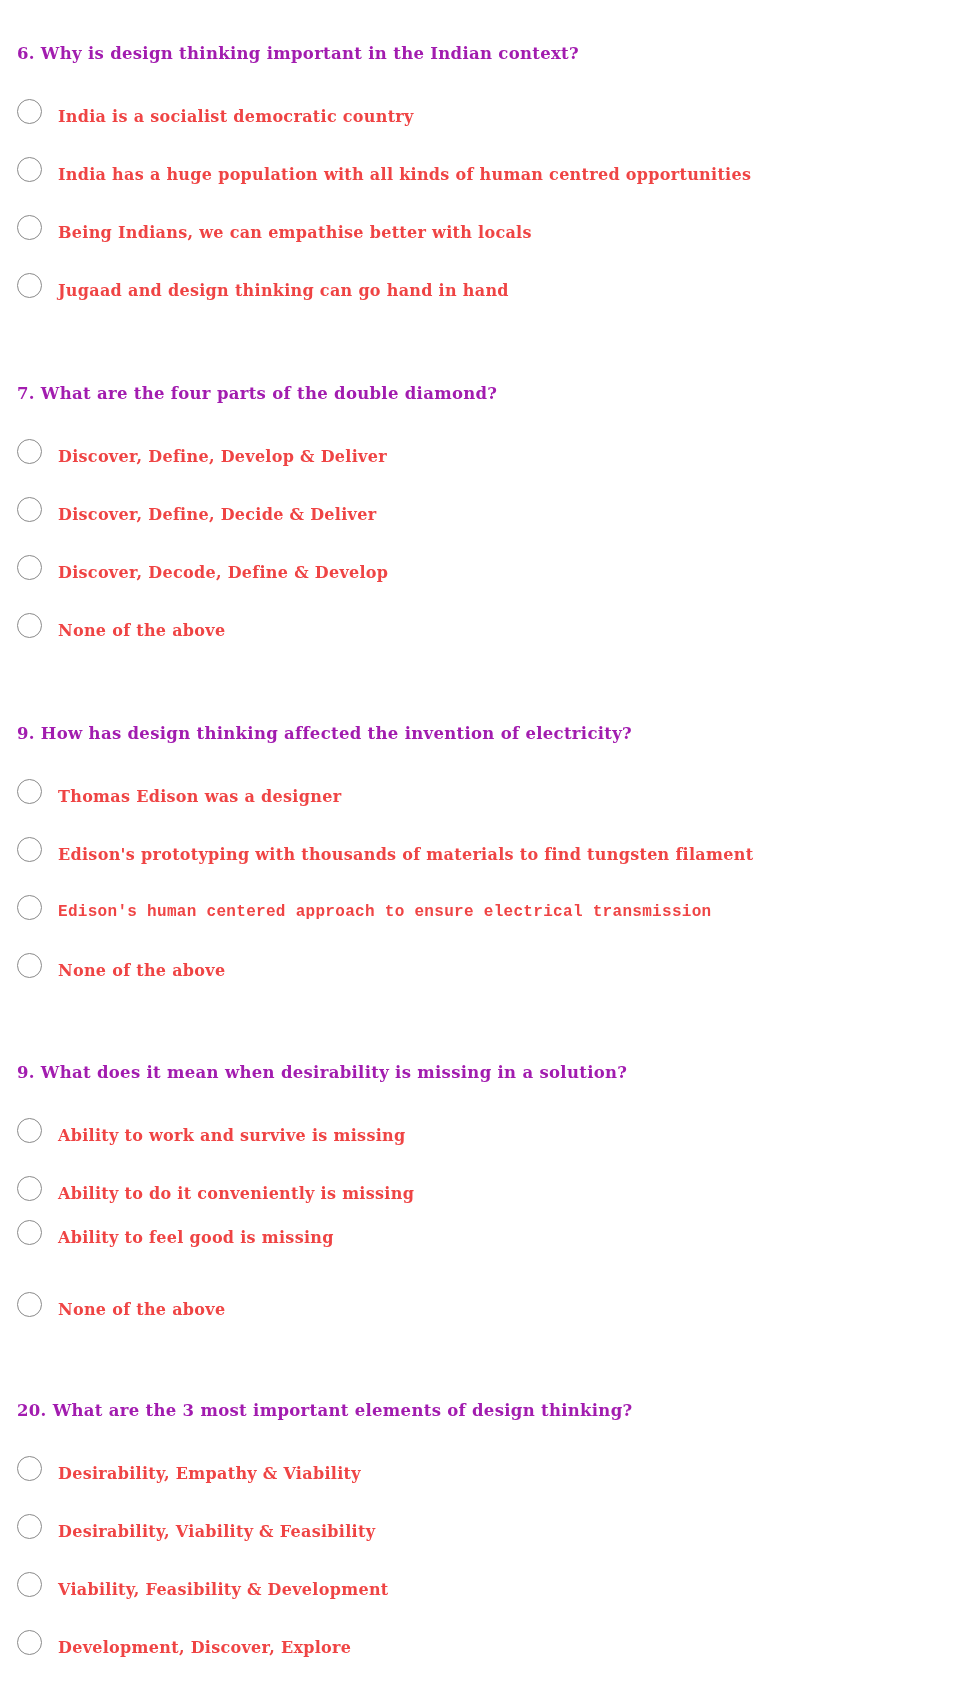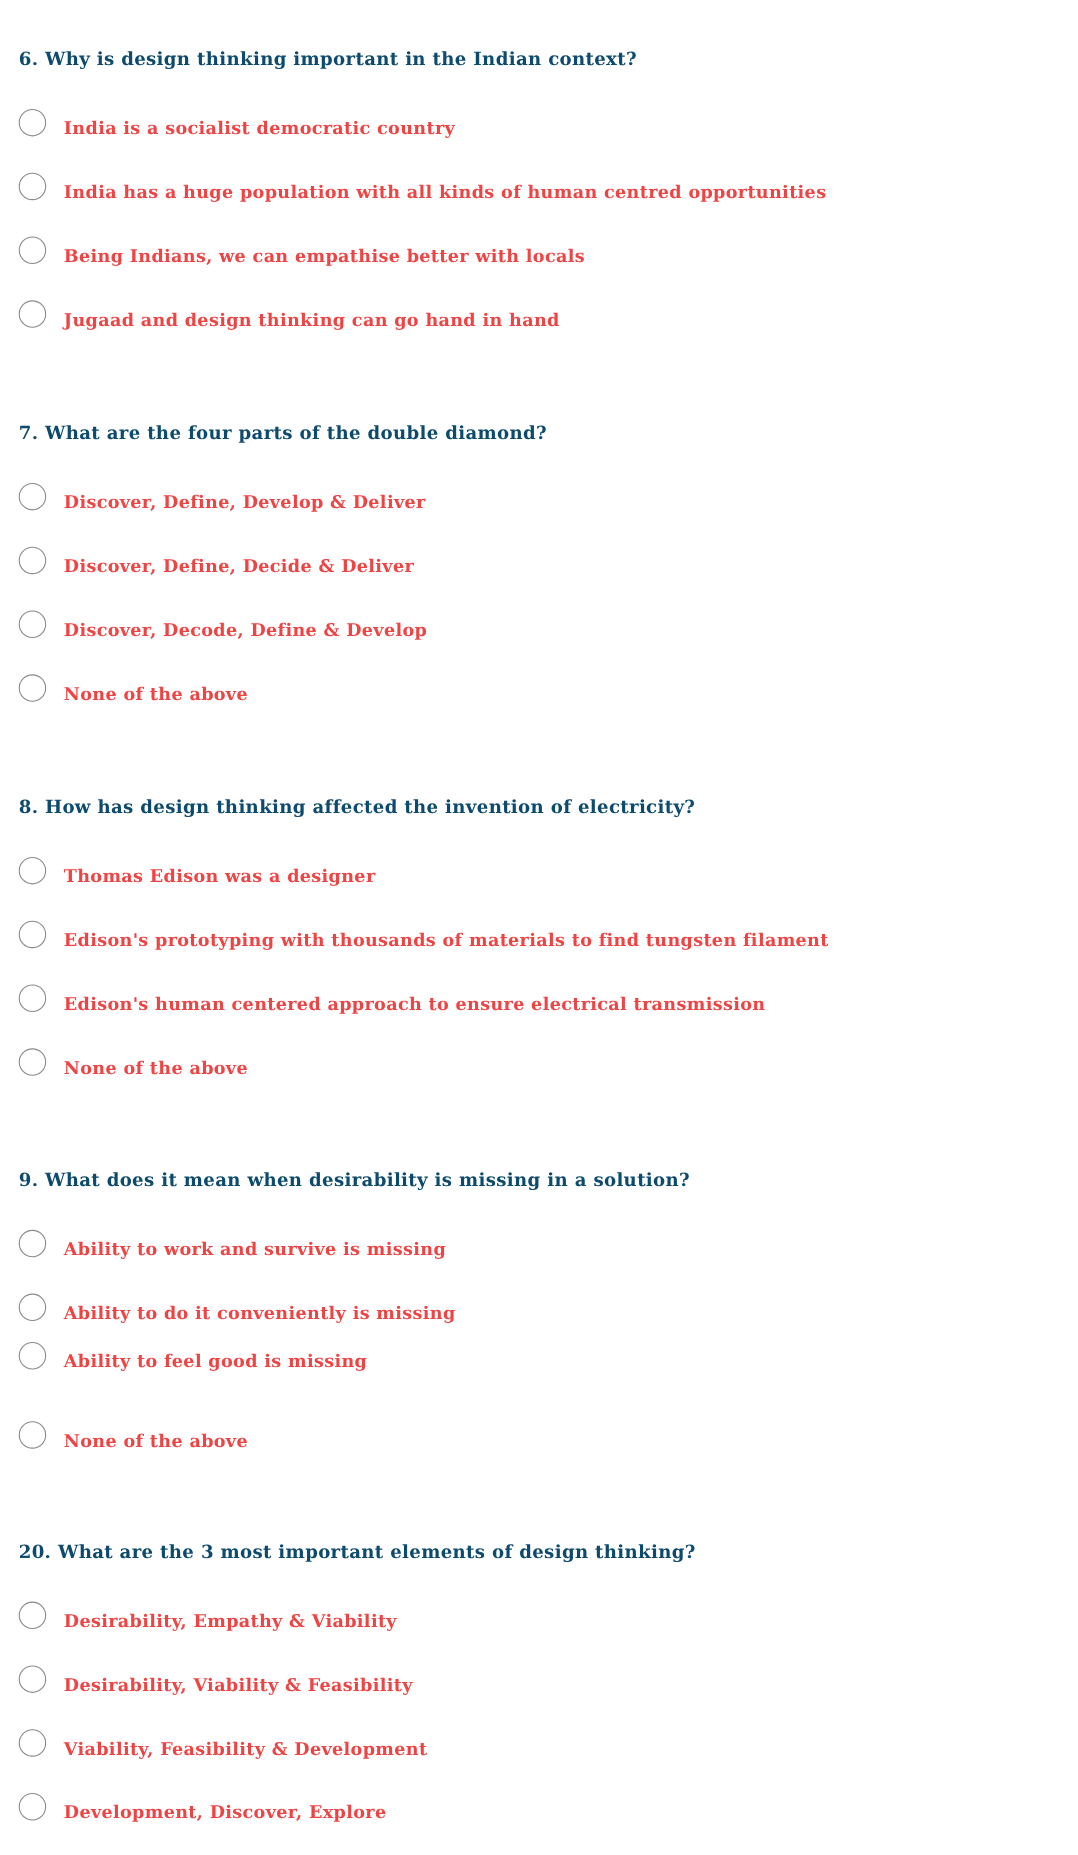--- a/index.html
+++ b/index.html
@@ -1,20 +1,20 @@
 <!DOCTYPE html>
 <html><head>
 <meta charset="utf-8">
 <style>
   html, body { margin: 0; padding: 0; background: #ffffff; }
   body { width: 980px; height: 1686px; position: relative; overflow: hidden;
          font-family: "DejaVu Serif", "Liberation Serif", serif; color: #333333; }
   .question { position: absolute; left: 0; width: 980px; }
   .q-title { position: absolute; left: 17px; top: 0; font-size: 16.5px; font-weight: bold;
-             color: #0c4a6e; letter-spacing: 0.3px; white-space: nowrap; }
+             color: #a21caf; letter-spacing: 0.3px; white-space: nowrap; }
   .option { position: absolute; left: 0; height: 40px; width: 900px; cursor: pointer; }
   .radio { position: absolute; left: 17px; top: 0; width: 23px; height: 23px;
            border: 1.6px solid #8a8a8a; border-radius: 50%; background: #fff; }
   .opt-label { position: absolute; left: 58px; top: 8px; font-size: 16px; font-weight: bold;
                color: #ef4444; letter-spacing: 0.3px; white-space: nowrap; }
 </style>
 </head>
 <body>
 
 <div class="question" style="top:44px;">
@@ -51,30 +51,30 @@
     <span class="radio"></span>
     <span class="opt-label">Discover, Decode, Define &amp; Develop</span>
   </div>
   <div class="option" style="top:229px;">
     <span class="radio"></span>
     <span class="opt-label">None of the above</span>
   </div>
 </div>
 
 <div class="question" style="top:724px;">
-  <div class="q-title">8. How has design thinking affected the invention of electricity?</div>
+  <div class="q-title">9. How has design thinking affected the invention of electricity?</div>
   <div class="option" style="top:55px;">
     <span class="radio"></span>
     <span class="opt-label">Thomas Edison was a designer</span>
   </div>
   <div class="option" style="top:113px;">
     <span class="radio"></span>
     <span class="opt-label">Edison's prototyping with thousands of materials to find tungsten filament</span>
   </div>
-  <div class="option" style="top:171px;">
+  <div class="option" style="top:171px;font-family:Liberation Mono, monospace;">
     <span class="radio"></span>
     <span class="opt-label">Edison's human centered approach to ensure electrical transmission</span>
   </div>
   <div class="option" style="top:229px;">
     <span class="radio"></span>
     <span class="opt-label">None of the above</span>
   </div>
 </div>
 
 <div class="question" style="top:1063px;">

